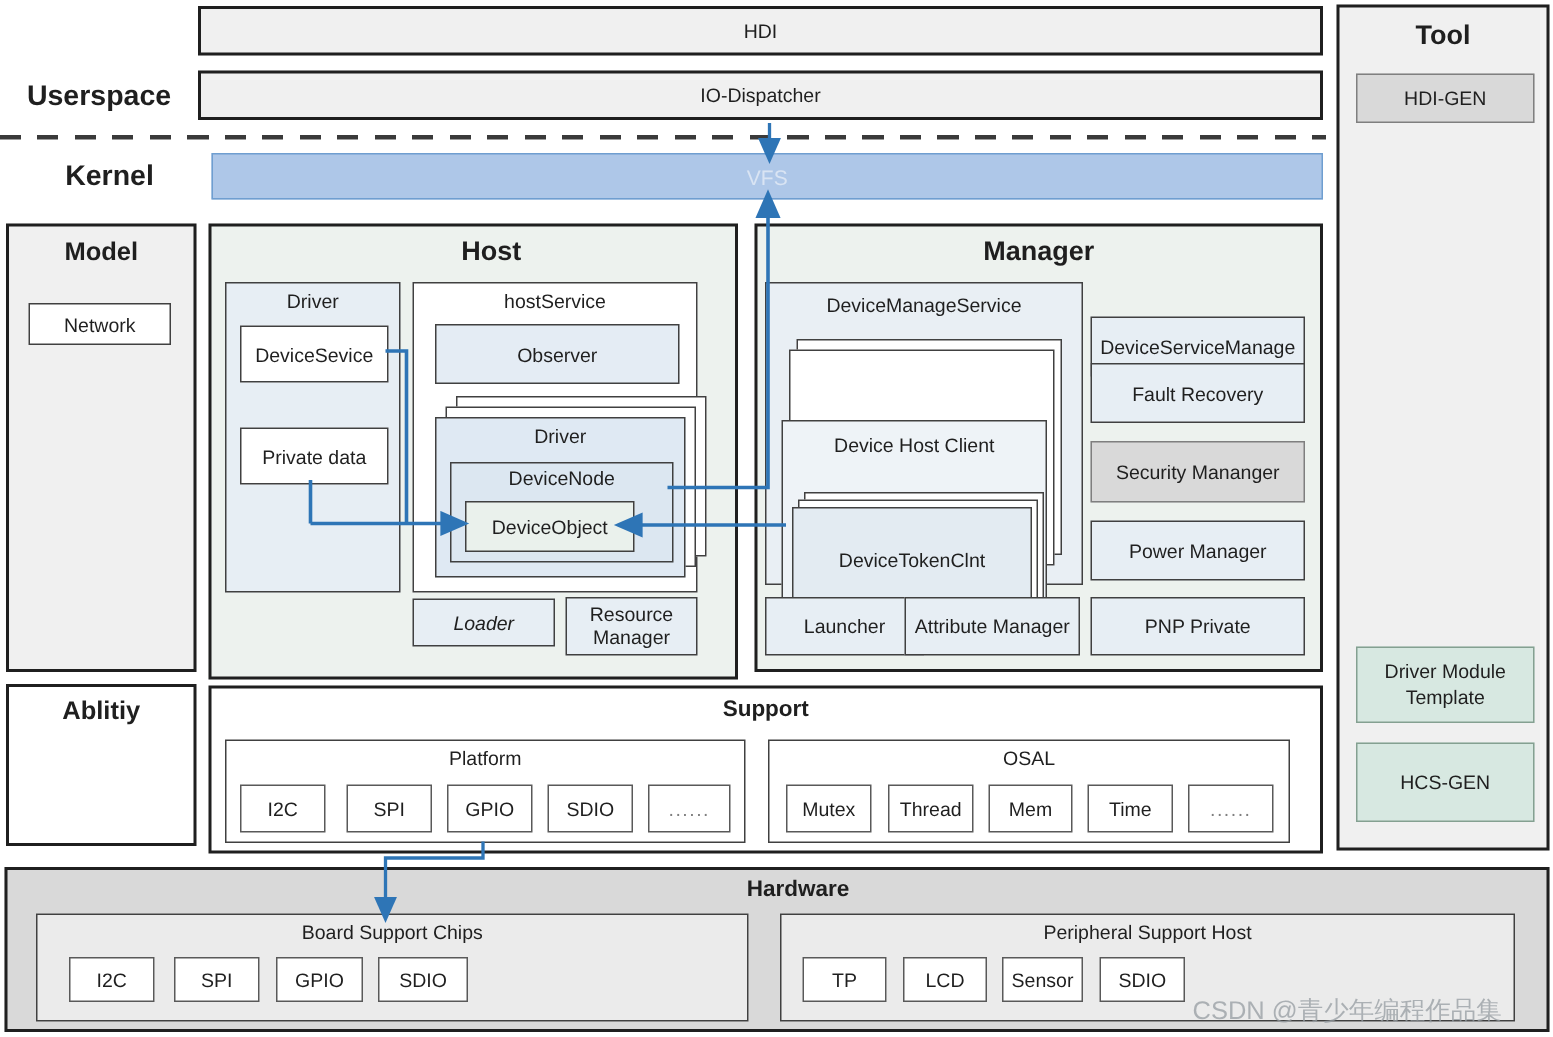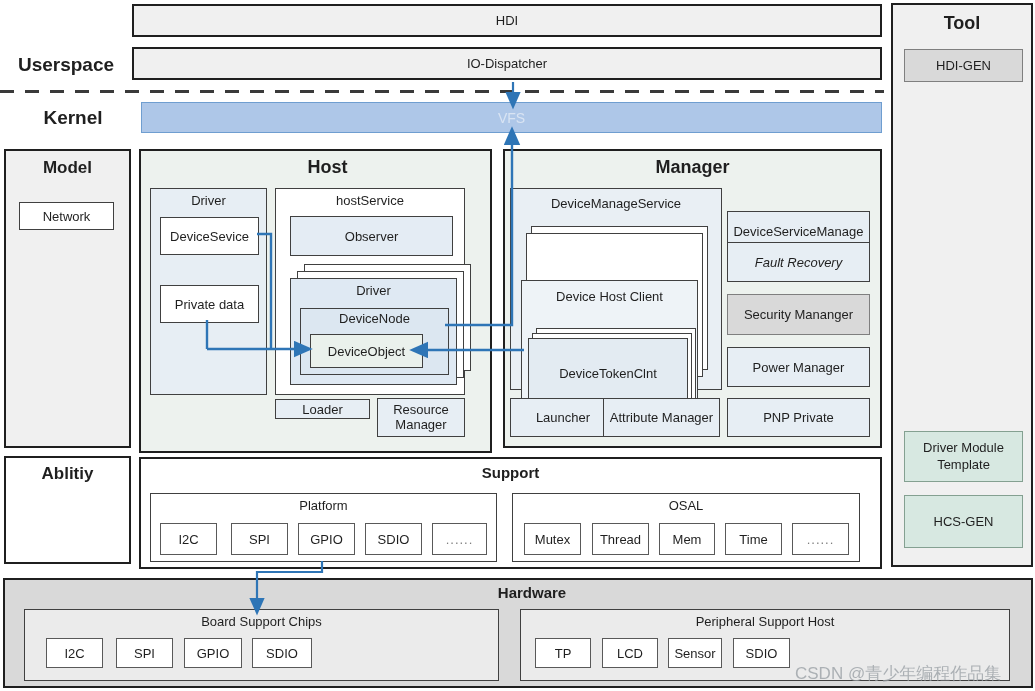--- a/index.html
+++ b/index.html
@@ -84,21 +84,21 @@
         <div class="lbl-top">Driver</div>
         <div class="abs b1" style="left:9px;top:29px;width:149px;height:67px;background:#dce7f1;">
           <div class="lbl-top" style="padding-top:2px;">DeviceNode</div>
           <div class="abs b1 center lbl" style="left:9px;top:25px;width:113px;height:34px;background:#eaf1ec;">
             <span>DeviceObject</span>
           </div>
         </div>
       </div>
     </div>
 
-    <div class="abs b1 center lbl paleblue" style="left:134px;top:248px;width:95px;height:20px;">
+    <div class="abs b1 center lbl paleblue" style="left:134px;top:248px;width:95px;height:32px;font-style:italic;">
       <span>Loader</span>
     </div>
     <div class="abs b1 center lbl paleblue" style="left:236px;top:247px;width:88px;height:39px;line-height:1.15;">
       <span>Resource Manager</span>
     </div>
   </div>
 
   <div class="abs b2 section" style="left:503px;top:149px;width:379px;height:299px;">
     <div class="title-md" style="padding-top:6px;">Manager</div>
 
@@ -121,21 +121,21 @@
     <div class="abs b1 center lbl paleblue" style="left:5px;top:247px;width:106px;height:39px;">
       <span>Launcher</span>
     </div>
     <div class="abs b1 center lbl paleblue" style="left:98px;top:247px;width:117px;height:39px;">
       <span>Attribute Manager</span>
     </div>
 
     <div class="abs b1 center lbl paleblue" style="left:222px;top:39px;width:143px;height:40px;margin-top:21px;">
       <span>DeviceServiceManage</span>
     </div>
-    <div class="abs b1 center lbl paleblue" style="left:222px;top:91px;width:143px;height:40px;font-style:italic;">
+    <div class="abs b1 center lbl paleblue" style="left:222px;top:91px;width:143px;height:40px;">
       <span>Fault Recovery</span>
     </div>
     <div class="abs center lbl grayfill" style="left:222px;top:143px;width:143px;height:41px;">
       <span>Security Mananger</span>
     </div>
     <div class="abs b1 center lbl paleblue" style="left:222px;top:196px;width:143px;height:40px;">
       <span>Power Manager</span>
     </div>
     <div class="abs b1 center lbl paleblue" style="left:222px;top:247px;width:143px;height:39px;">
       <span>PNP Private</span>

